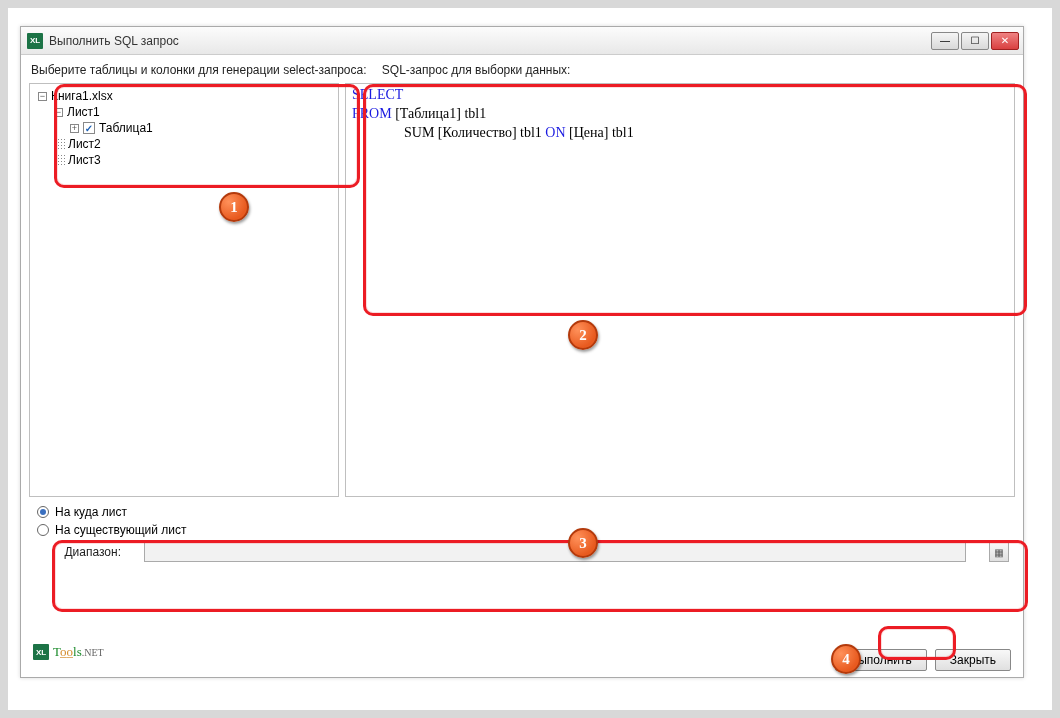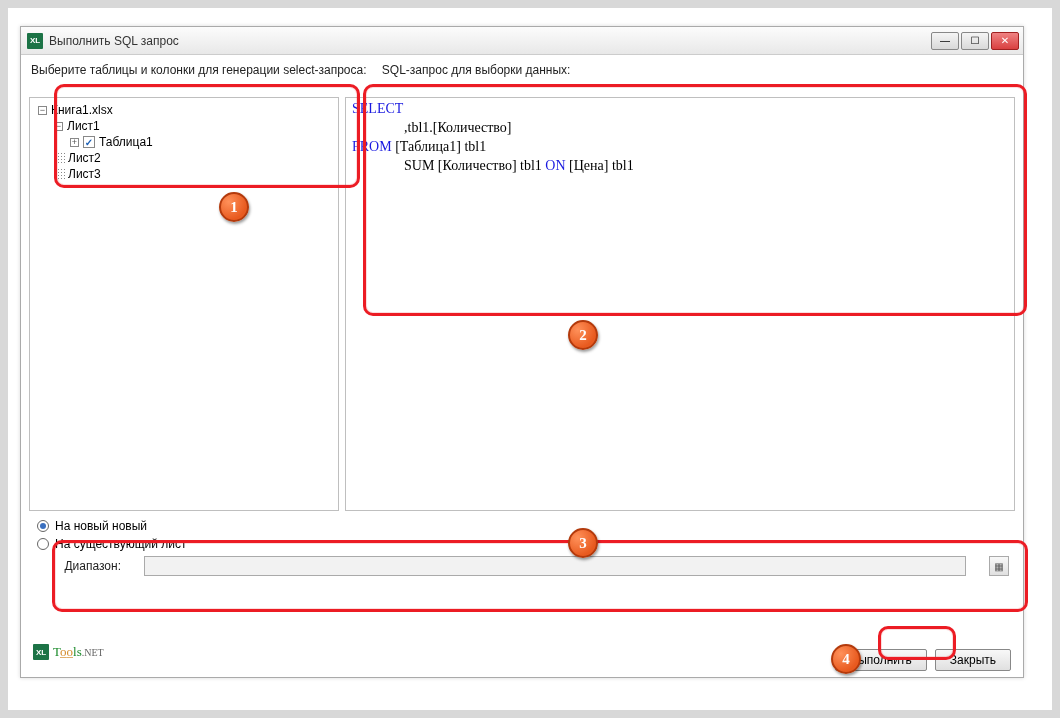--- a/index.html
+++ b/index.html
@@ -6,21 +6,21 @@
   body { margin: 0; font-family: Tahoma, Arial, sans-serif; font-size: 12px; background: #fff; }
   .outer-frame { width: 1060px; height: 718px; border: 8px solid #d8d8d8; background: #fff; position: relative; }
   .window { position: absolute; left: 12px; top: 18px; width: 1004px; height: 652px; background: #fff; border: 1px solid #aaa; box-shadow: 0 0 4px rgba(0,0,0,0.15); }
   .titlebar { height: 28px; background: linear-gradient(#fcfcfc,#e8e8e8); border-bottom: 1px solid #ccc; display: flex; align-items: center; padding: 0 4px 0 6px; }
   .titlebar-icon { width: 16px; height: 16px; background: #1c7346; margin-right: 6px; display: inline-flex; align-items: center; justify-content: center; color: #fff; font-size: 8px; font-weight: bold; border-radius: 1px; }
   .titlebar-text { flex: 1; font-size: 12px; color: #333; }
   .win-ctrls { display: flex; gap: 2px; }
   .win-btn { width: 28px; height: 18px; border: 1px solid #888; background: linear-gradient(#f5f5f5,#d9d9d9); display: flex; align-items: center; justify-content: center; font-size: 10px; border-radius: 2px; cursor: pointer; }
   .win-btn.close { background: linear-gradient(#ef8282,#d94040); border-color: #a02020; color: #fff; }
   .content { position: absolute; left: 8px; top: 36px; right: 8px; bottom: 8px; }
-  .label-row { font-size: 12px; color: #222; margin-bottom: 20px; padding-left: 2px; }
+  .label-row { font-size: 12px; color: #222; margin-bottom: 6px; padding-left: 2px; }
   .label-row span.col2 { margin-left: 12px; }
   .split { display: flex; height: 414px; gap: 6px; }
   .tree-pane { width: 310px; border: 1px solid #bfbfbf; background: #fff; position: relative; padding: 4px 6px; overflow: hidden; }
   .sql-pane { flex: 1; border: 1px solid #bfbfbf; background: #fff; position: relative; padding: 2px 6px; font-family: Liberation Serif, serif; font-size: 14px; line-height: 1.35; }
   .tree-root { padding-left: 2px; }
   .tree-item { white-space: nowrap; padding: 1px 0; display: flex; align-items: center; }
   .tree-exp { width: 9px; height: 9px; border: 1px solid #888; display: inline-flex; align-items: center; justify-content: center; font-size: 9px; line-height: 1; margin-right: 4px; background: #fff; color: #555; cursor: pointer; }
   .tree-chk { width: 12px; height: 12px; border: 1px solid #888; margin-right: 4px; display: inline-flex; align-items: center; justify-content: center; font-size: 10px; cursor: pointer; }
   .tree-chk.checked::after { content: "✓"; color: #1a5fb4; font-weight: bold; }
   .tree-dots { width: 12px; height: 12px; display: inline-block; background: radial-gradient(#888 1px, transparent 1px); background-size: 3px 3px; margin-right: 2px; }
@@ -94,31 +94,30 @@
             </div>
             <div class="tree-item tree-indent1">
               <span class="tree-dots"></span>
               <span>Лист3</span>
             </div>
           </div>
         </div>
 
         <div class="sql-pane">
           <div class="sql-line"><span class="sql-kw">SELECT</span></div>
-          <div class="sql-line"><span class="ind2"></span><span>,tbl1.[Количество]</span></div>
           <div class="sql-line"><span class="sql-kw">FROM</span><span> [Таблица1] tbl1</span></div>
           <div class="sql-line"><span class="ind2"></span><span>SUM [Количество] tbl1 </span><span class="sql-kw">ON</span><span> [Цена] tbl1</span></div>
         </div>
       </div>
 
 
       <div class="output-box">
         <div class="radio-row">
           <span class="radio checked"></span>
-          <span>На новый новый</span>
+          <span>На куда лист</span>
         </div>
         <div class="radio-row">
           <span class="radio"></span>
           <span>На существующий лист</span>
         </div>
         <div class="range-row">
           <span class="range-lbl">Диапазон:</span>
           <div class="range-input"></div>
           <div class="range-picker">▦</div>
         </div>

